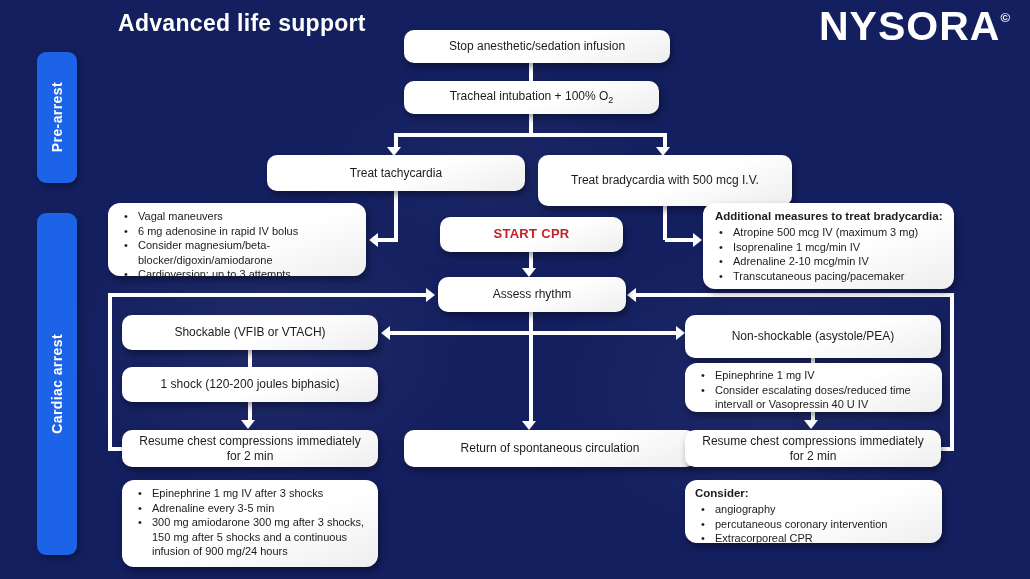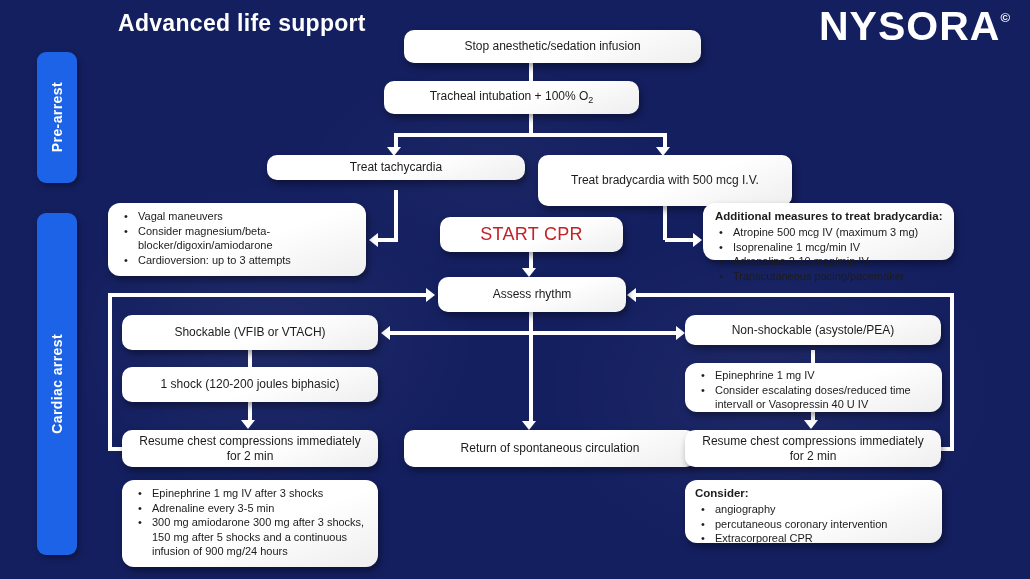--- a/index.html
+++ b/index.html
@@ -34,21 +34,21 @@
   }
   .tab-pre{top:52px;height:131px;}
   .tab-cardiac{top:213px;height:342px;}
 
   .node{
     position:absolute;background:linear-gradient(160deg,#ffffff 55%,#eeeeee 100%);
     border-radius:10px;box-shadow:2px 4px 7px rgba(0,0,0,0.40);
     display:flex;align-items:center;justify-content:center;text-align:center;
     color:#1c1c1c;font-size:12px;line-height:1.25;padding:2px 10px;box-sizing:border-box;
   }
-  .node.red{color:#c42128;font-weight:400;font-size:18px;letter-spacing:.3px;}
+  .node.red{color:#c42128;font-weight:700;font-size:13px;letter-spacing:.3px;}
   .listbox{
     position:absolute;background:linear-gradient(160deg,#ffffff 55%,#eeeeee 100%);
     border-radius:12px;box-shadow:2px 4px 7px rgba(0,0,0,0.40);
     color:#1c1c1c;font-size:11px;line-height:1.32;
     padding:6px 10px 4px 8px;box-sizing:border-box;
   }
   .listbox .list-title{font-weight:700;font-size:11.5px;margin:0 0 1px 4px;}
   .listbox ul{list-style:none;margin:0;padding:0;}
   .listbox li{position:relative;padding-left:22px;margin:0;}
   .listbox li::before{content:"\2022";position:absolute;left:8px;top:0;}
@@ -118,67 +118,68 @@
   <div class="arr right" style="left:676px;top:326px;"></div>
 
   <div class="vline" style="left:248px;top:350px;height:17px;"></div>
   <div class="vline" style="left:248px;top:402px;height:19px;"></div>
   <div class="arr down" style="left:241px;top:420px;"></div>
 
   <div class="vline" style="left:811px;top:350px;height:13px;"></div>
   <div class="vline" style="left:811px;top:412px;height:9px;"></div>
   <div class="arr down" style="left:804px;top:420px;"></div>
 
-  <div class="node" style="left:404px;top:30px;width:297px;height:33px;">
+  <div class="node" style="left:404px;top:30px;width:266px;height:33px;">
     <span>Stop anesthetic/sedation infusion</span>
   </div>
 
-  <div class="node" style="left:384px;top:81px;width:255px;height:33px;">
+  <div class="node" style="left:404px;top:81px;width:255px;height:33px;">
     <span><span>Tracheal intubation + 100% O</span><sub class="o2">2</sub></span>
   </div>
 
-  <div class="node" style="left:267px;top:155px;width:258px;height:25px;">
+  <div class="node" style="left:267px;top:155px;width:258px;height:36px;">
     <span>Treat tachycardia</span>
   </div>
 
   <div class="node" style="left:538px;top:155px;width:254px;height:51px;">
     <span>Treat bradycardia with 500 mcg I.V.</span>
   </div>
 
   <div class="listbox" style="left:108px;top:203px;width:258px;height:73px;">
     <ul>
       <li>Vagal maneuvers</li>
+      <li>6 mg adenosine in rapid IV bolus</li>
       <li>Consider magnesium/beta-blocker/digoxin/amiodarone</li>
       <li>Cardioversion: up to 3 attempts</li>
     </ul>
   </div>
 
   <div class="node red" style="left:440px;top:217px;width:183px;height:35px;">
     <span>START CPR</span>
   </div>
 
-  <div class="listbox" style="left:703px;top:203px;width:251px;height:57px;">
+  <div class="listbox" style="left:703px;top:203px;width:251px;height:86px;">
     <div class="list-title">Additional measures to treat bradycardia:</div>
     <ul>
       <li>Atropine 500 mcg IV (maximum 3 mg)</li>
       <li>Isoprenaline 1 mcg/min IV</li>
       <li>Adrenaline 2-10 mcg/min IV</li>
       <li>Transcutaneous pacing/pacemaker</li>
     </ul>
   </div>
 
   <div class="node" style="left:438px;top:277px;width:188px;height:35px;">
     <span>Assess rhythm</span>
   </div>
 
   <div class="node" style="left:122px;top:315px;width:256px;height:35px;">
     <span>Shockable (VFIB or VTACH)</span>
   </div>
 
-  <div class="node" style="left:685px;top:315px;width:256px;height:30px;">
+  <div class="node" style="left:685px;top:315px;width:256px;height:43px;">
     <span>Non-shockable (asystole/PEA)</span>
   </div>
 
   <div class="node" style="left:122px;top:367px;width:256px;height:35px;">
     <span>1 shock (120-200 joules biphasic)</span>
   </div>
 
   <div class="listbox" style="left:685px;top:363px;width:257px;height:49px;padding-top:5px;">
     <ul>
       <li>Epinephrine 1 mg IV</li>

